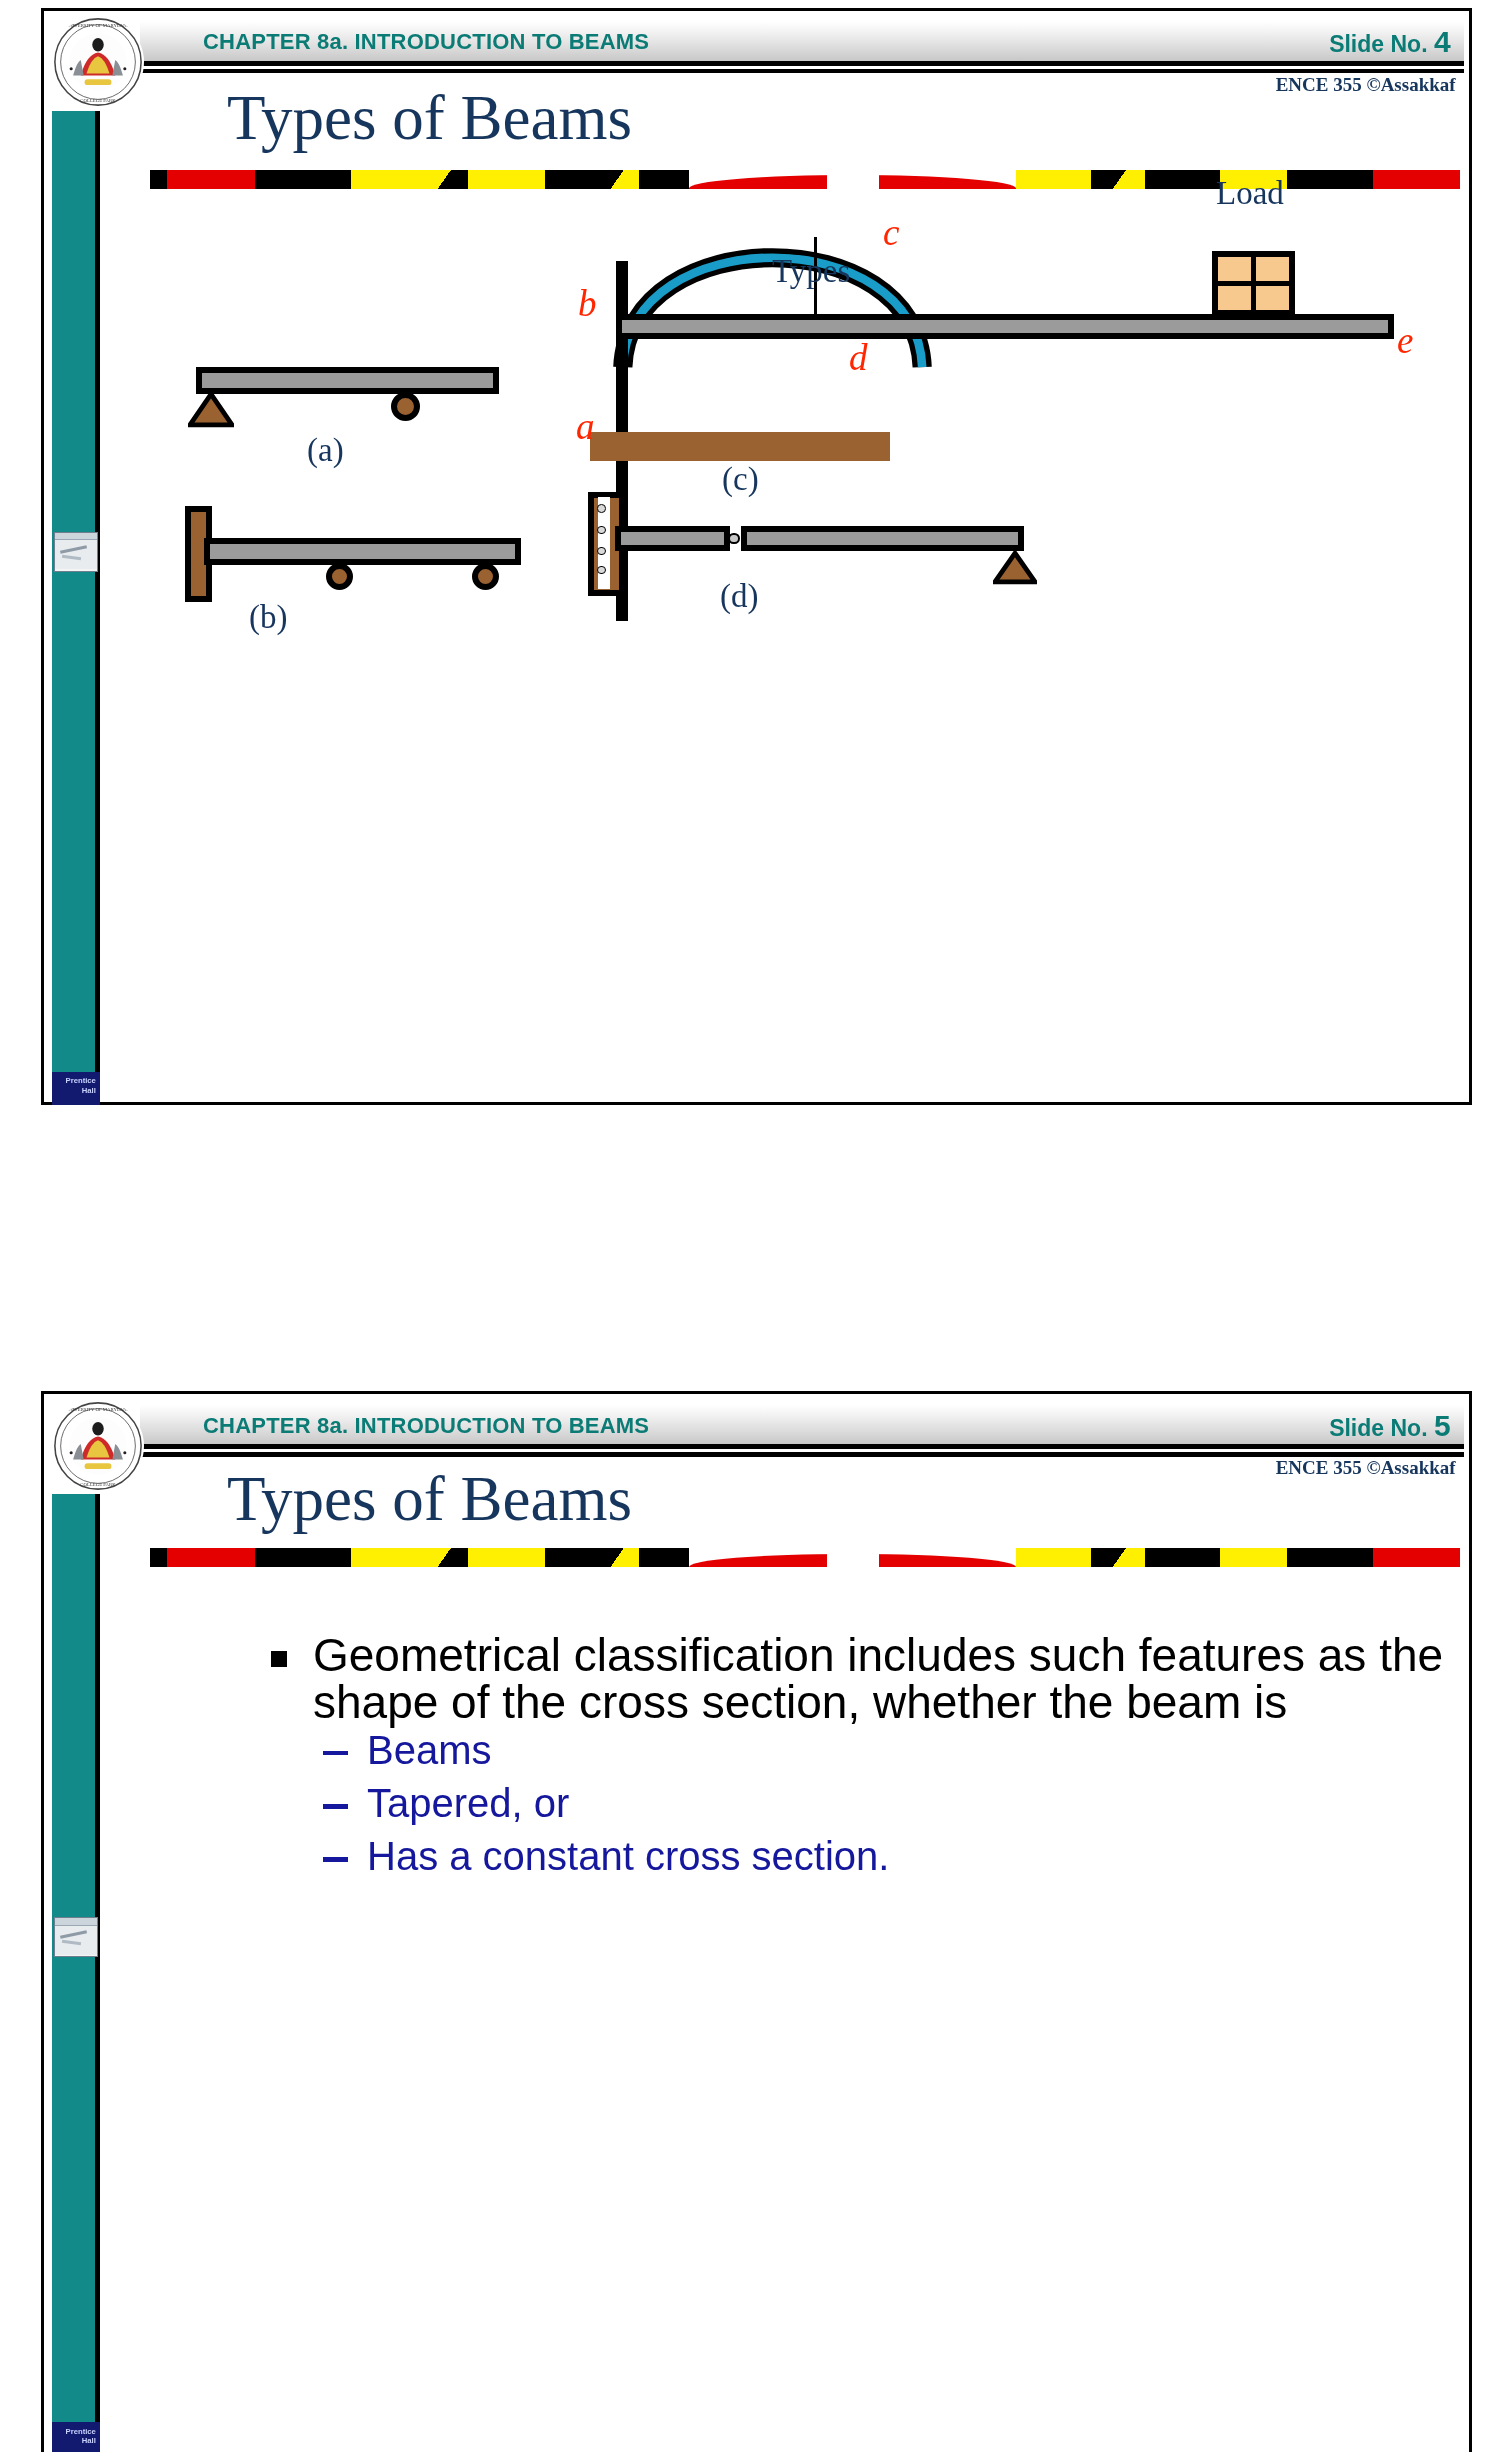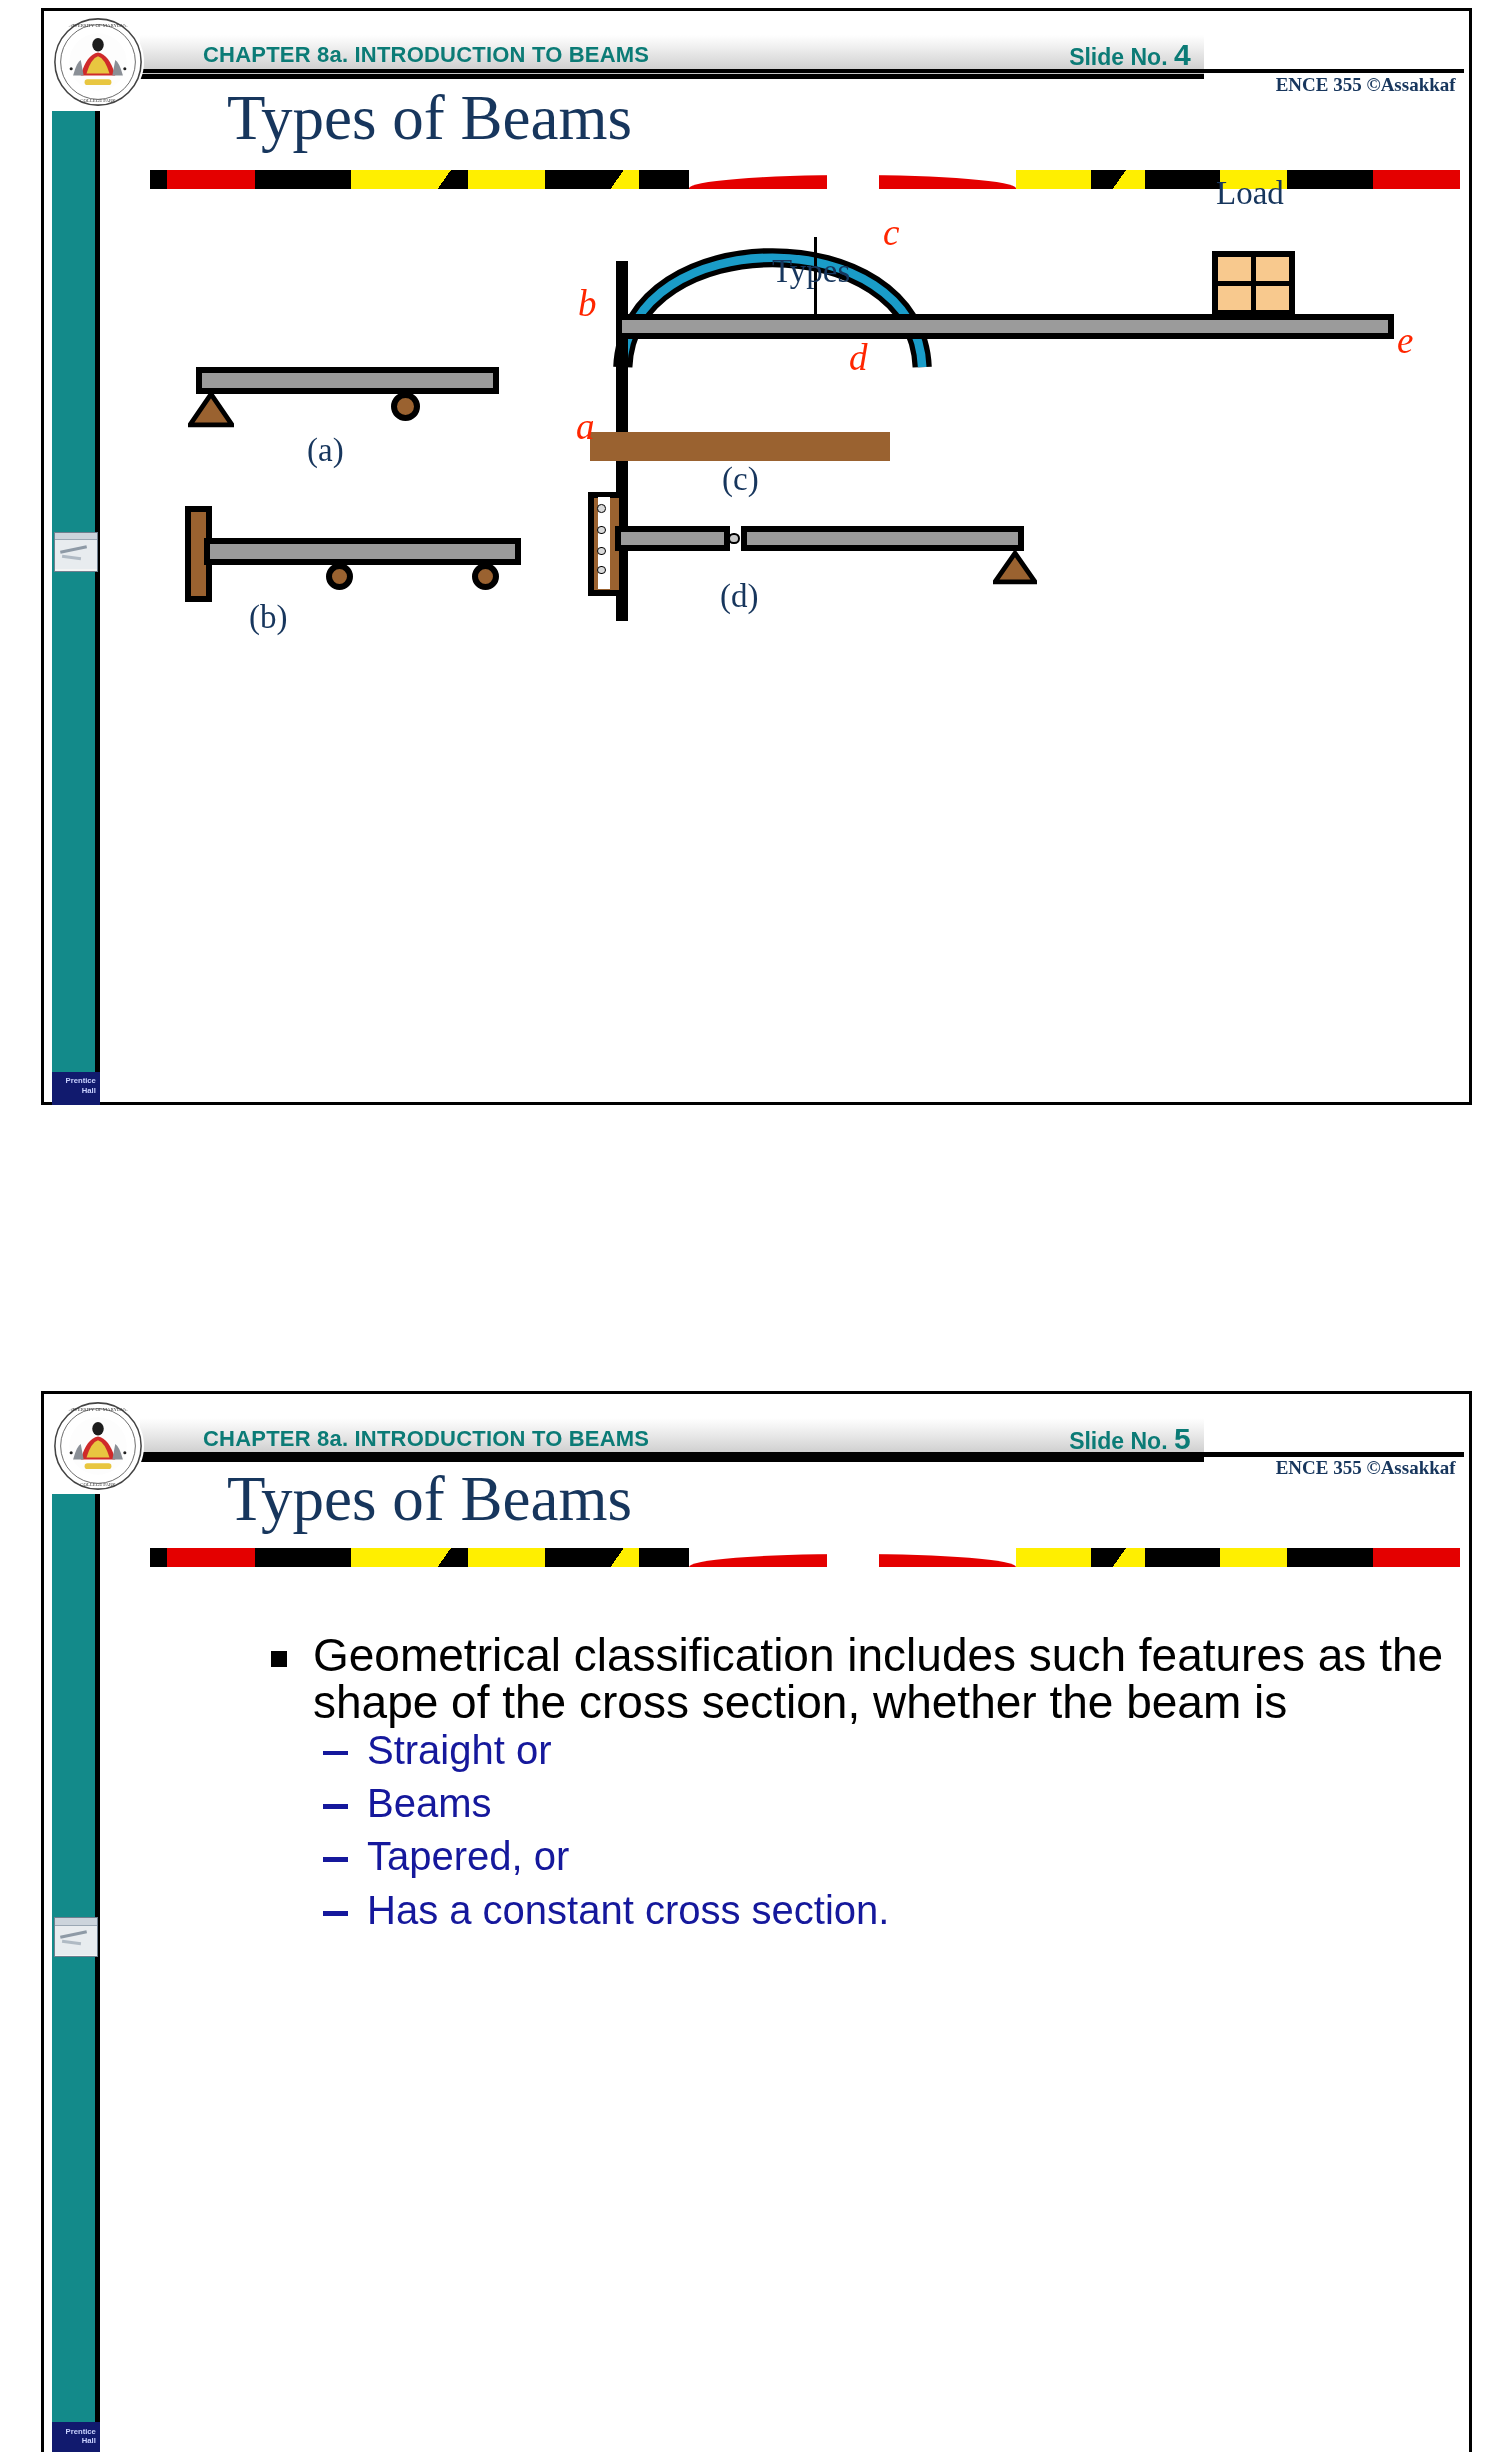--- a/index.html
+++ b/index.html
@@ -17,22 +17,22 @@
     width: 1431px;
     background: #ffffff;
     border: 3.8px solid #000000;
   }
   #slide-4 { top: 7.7px;   height: 1097px; }
   #slide-5 { top: 1391px; height: 1062px; border-bottom: none; }
 
   
   .hdr-bar {
     position: absolute;
-    left: 96px; top: 24px;
-    width: 1064px; height: 44px;
+    left: 96px; top: 11px;
+    width: 1324px; height: 44px;
     background: linear-gradient(180deg,#ffffff 0%,#f2f2f2 26%,#dcdcdc 66%,#c8c8c8 100%);
     border-bottom: 5.8px solid #000000;
   }
   .hdr-chapter {
     position: absolute;
     left: 63px; top: 7.7px;
     font-size: 22px; font-weight: bold;
     color: #0b7b76;
     letter-spacing: 0.2px;
     white-space: nowrap;
@@ -486,24 +486,20 @@
     <div class="fl fl-red" style="width:87px"></div>
   </div>
 
   <div class="bullets">
     <div class="b1">
       <span class="sq"></span>
       <span>Geometrical classification includes such features as the shape of the cross section, whether the beam is</span>
     </div>
     <div class="b2">
       <span class="dash"></span>
-      <span>Straight or</span>
-    </div>
-    <div class="b2">
-      <span class="dash"></span>
       <span>Beams</span>
     </div>
     <div class="b2">
       <span class="dash"></span>
       <span>Tapered, or</span>
     </div>
     <div class="b2">
       <span class="dash"></span>
       <span>Has a constant cross section.</span>
     </div>

